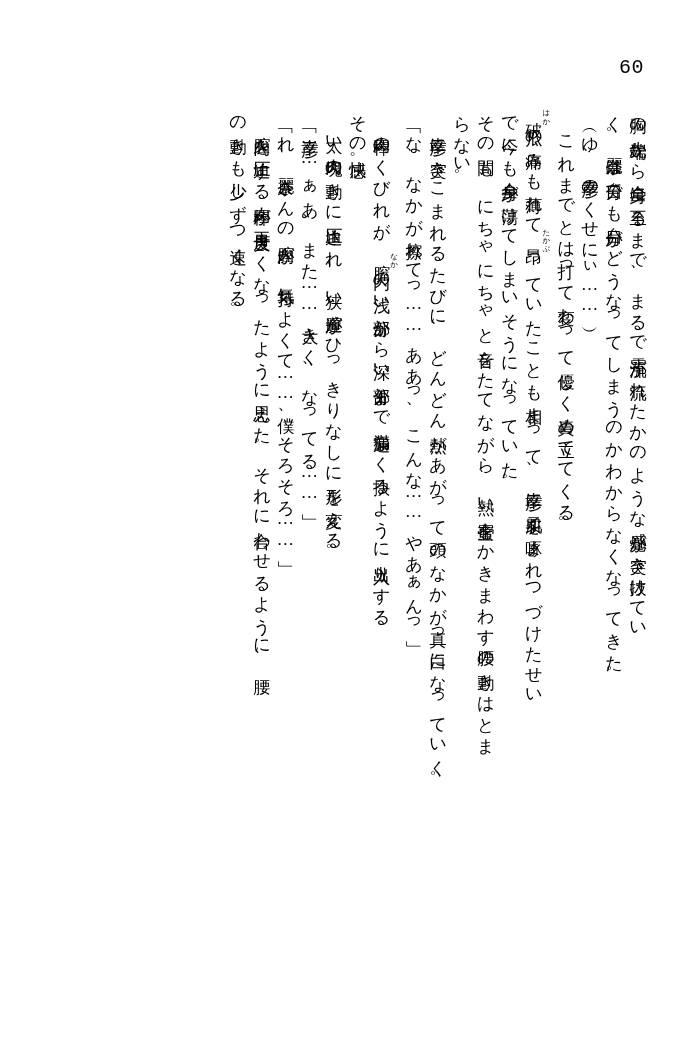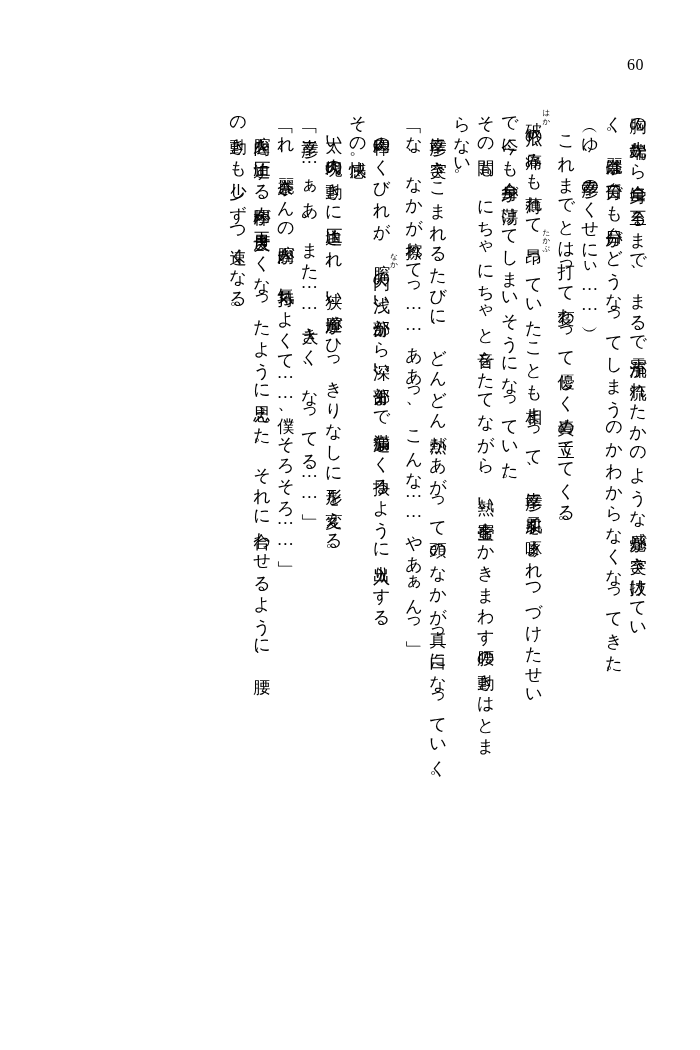--- a/index.html
+++ b/index.html
@@ -18,22 +18,22 @@
   .page {
     position: relative;
     width: 700px;
     height: 1050px;
     background: #ffffff;
   }
   .page-number {
     position: absolute;
     top: 56px;
     right: 56px;
-    font-size: 16px;
-    font-family: Liberation Serif, serif;
+    font-size: 20px;
+    font-family: Liberation Mono, monospace;
     letter-spacing: 0.5px;
   }
   .text-body {
     position: absolute;
     top: 104px;
     right: 54px;
     left: 54px;
     bottom: 42px;
     display: flex;
     flex-direction: row-reverse;

